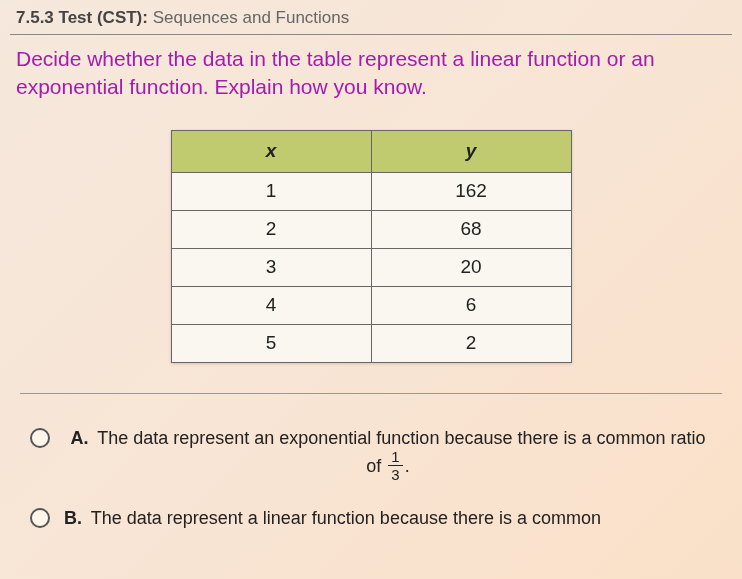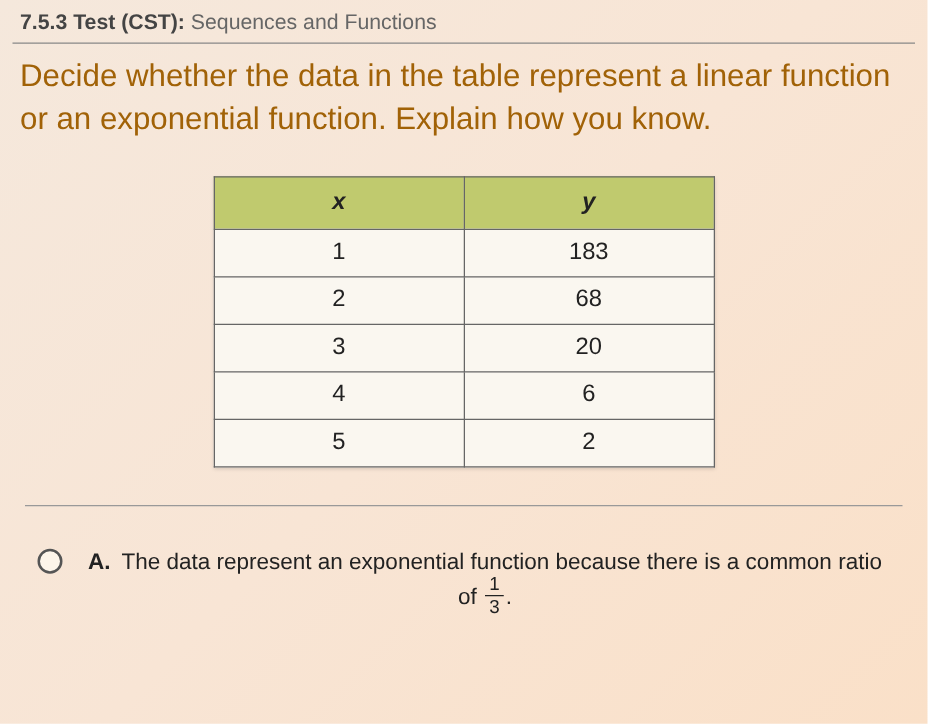--- a/index.html
+++ b/index.html
@@ -31,22 +31,22 @@
     }
     .header .topic {
       color: #666;
     }
     .divider {
       border-top: 1px solid #888;
       margin: 0 10px 8px 10px;
     }
     .question {
       padding: 2px 16px 18px 16px;
-      font-size: 25px;
-      color: #a16207;
+      font-size: 21px;
+      color: #a21caf;
       line-height: 1.35;
     }
     .table-wrap {
       display: flex;
       justify-content: center;
       padding: 10px 0 30px 0;
     }
     table {
       border-collapse: collapse;
       background: #f8f4ec;
@@ -137,21 +137,21 @@
   <table>
     <thead>
       <tr>
         <th>x</th>
         <th>y</th>
       </tr>
     </thead>
     <tbody>
       <tr>
         <td>1</td>
-        <td>183</td>
+        <td>162</td>
       </tr>
       <tr>
         <td>2</td>
         <td>68</td>
       </tr>
       <tr>
         <td>3</td>
         <td>20</td>
       </tr>
       <tr>
@@ -174,14 +174,21 @@
     <div class="radio"></div>
     <div class="option-text">
       <span class="option-letter">A.</span>
       <span>The data represent an exponential function because there is a common ratio of </span><span class="fraction">
           <span class="num">1</span>
           <span class="den">3</span>
         </span><span>.</span>
     </div>
   </div>
 
+  <div class="option">
+    <div class="radio"></div>
+    <div class="option-text">
+      <span class="option-letter">B.</span>
+      <span>The data represent a linear function because there is a common</span>
+    </div>
+  </div>
 
 </div>
 
 </body></html>

